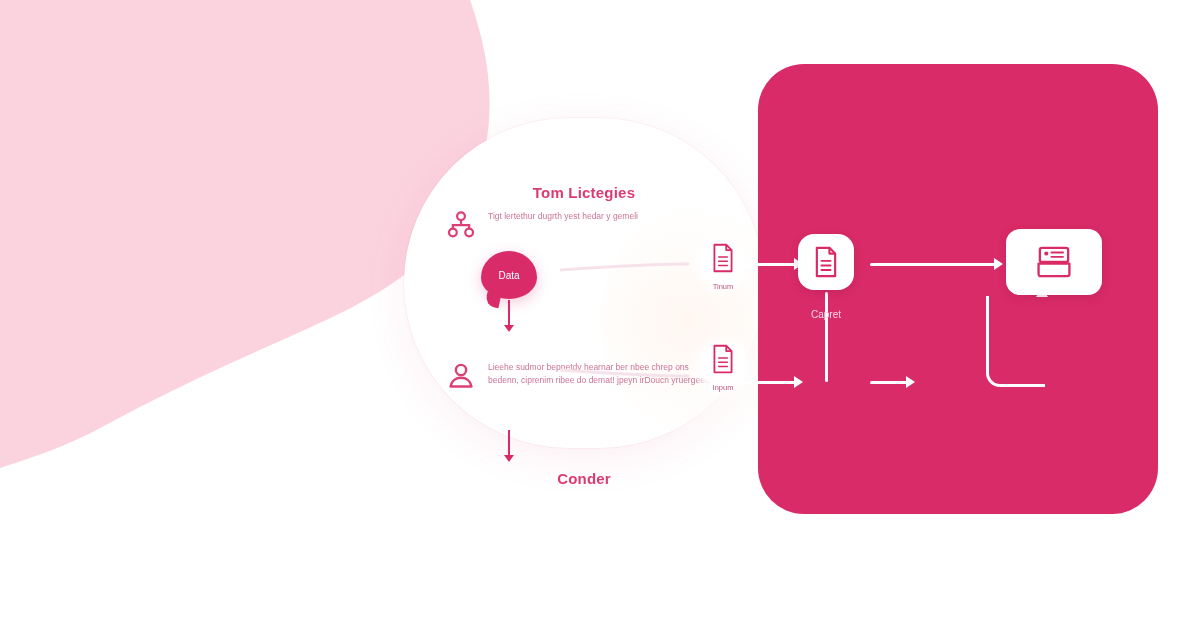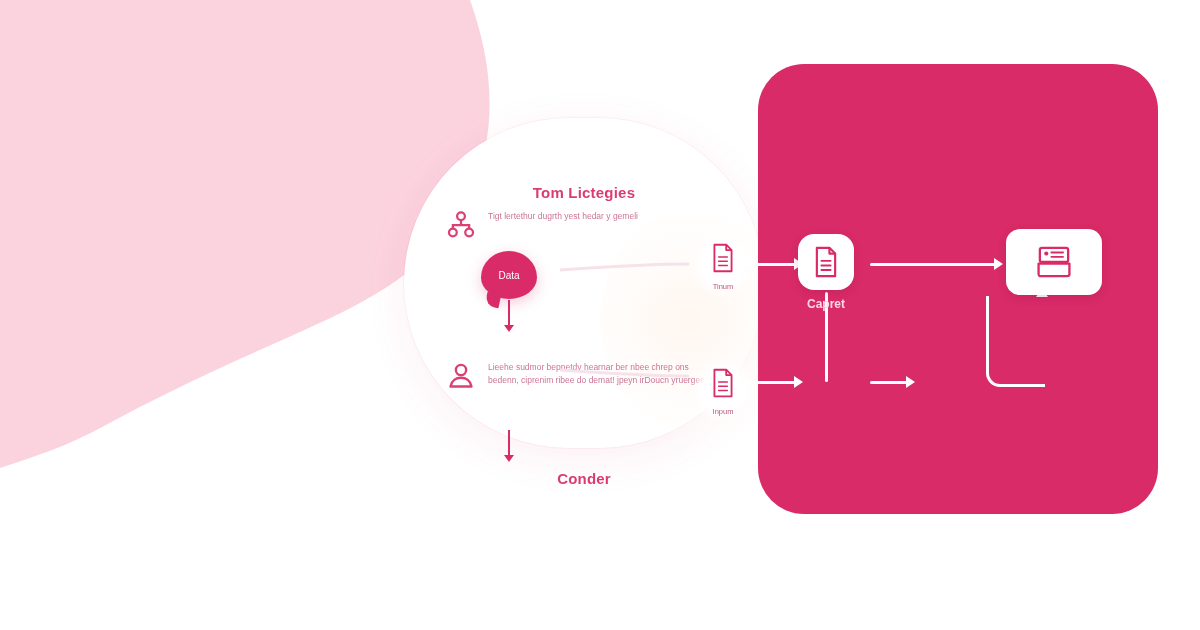--- a/index.html
+++ b/index.html
@@ -89,21 +89,21 @@
   }
 
   
   .node{position:absolute;text-align:center;}
   .node .tile{
     background:#ffffff;border-radius:16px;
     display:flex;align-items:center;justify-content:center;
     box-shadow:0 3px 10px rgba(120,10,50,.18);
   }
   .node .nlbl{
-    margin-top:7px;font-size:12px;color:#ffd7e5;font-weight:700;
+    margin-top:19px;font-size:10px;color:#ffd7e5;font-weight:400;
     filter:blur(0.7px);
   }
   .node.sq .tile{width:56px;height:56px;}
   .node.wide .tile{width:96px;height:66px;border-radius:14px;}
 
   
   .wline{position:absolute;background:#ffffff;border-radius:2px;}
   .warrow{position:absolute;width:0;height:0;}
   .warrow.right{border-top:6px solid transparent;border-bottom:6px solid transparent;border-left:9px solid #ffffff;}
   .warrow.up{border-left:6px solid transparent;border-right:6px solid transparent;border-bottom:9px solid #ffffff;}
@@ -166,21 +166,21 @@
   <div class="outer-node" style="left:688px;top:243px">
     <div class="halo"></div>
     <svg class="ic" viewBox="0 0 24 28">
       <path d="M4 1.6 H15 L20 6.6 V26.4 H4 Z" fill="none" stroke="#d92b67" stroke-width="1.7" stroke-linejoin="round"></path>
       <path d="M15 1.6 V6.6 H20" fill="none" stroke="#d92b67" stroke-width="1.7" stroke-linejoin="round"></path>
       <path d="M8 13 H16 M8 17 H16 M8 21 H16" stroke="#d92b67" stroke-width="1.5" stroke-linecap="round"></path>
     </svg>
     <div class="lbl">Tinum</div>
   </div>
 
-  <div class="outer-node" style="left:688px;top:368px">
+  <div class="outer-node" style="left:688px;top:344px">
     <div class="halo"></div>
     <svg class="ic" viewBox="0 0 24 28">
       <path d="M4 1.6 H15 L20 6.6 V26.4 H4 Z" fill="none" stroke="#d92b67" stroke-width="1.7" stroke-linejoin="round"></path>
       <path d="M15 1.6 V6.6 H20" fill="none" stroke="#d92b67" stroke-width="1.7" stroke-linejoin="round"></path>
       <path d="M8 13 H16 M8 17 H16 M8 21 H16" stroke="#d92b67" stroke-width="1.5" stroke-linecap="round"></path>
     </svg>
     <div class="lbl">Inpum</div>
   </div>
 
   <svg style="position:absolute;left:560px;top:220px;width:180px;height:200px">

